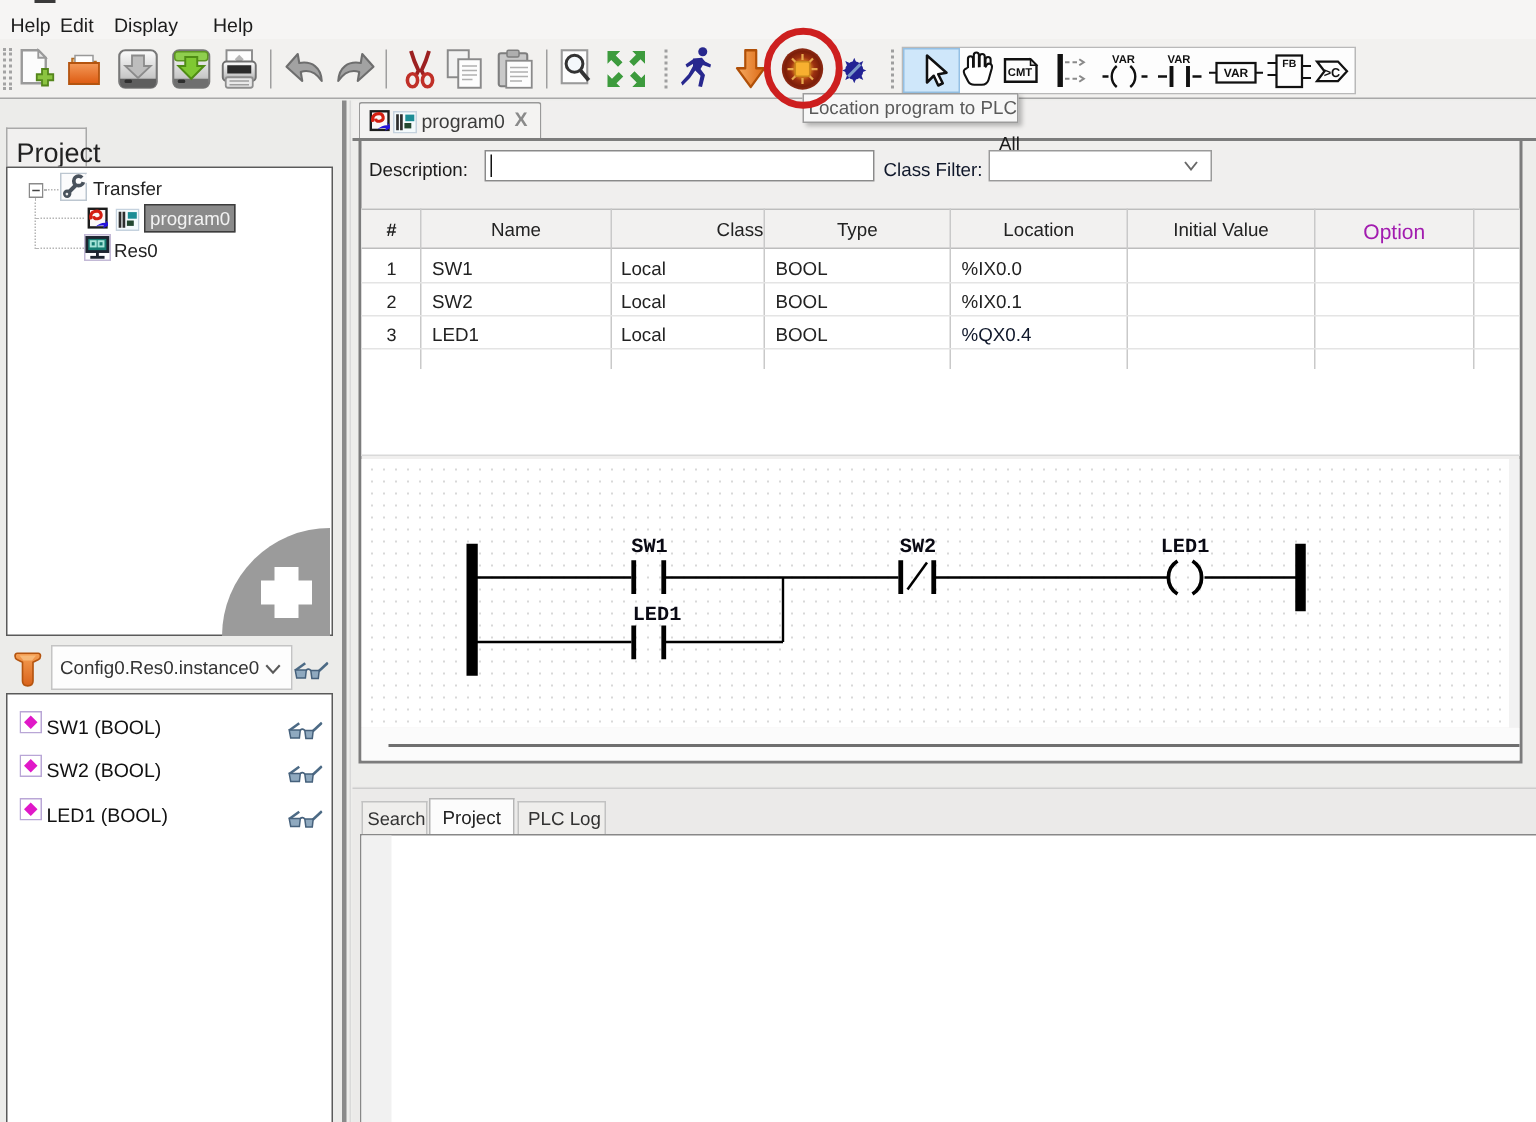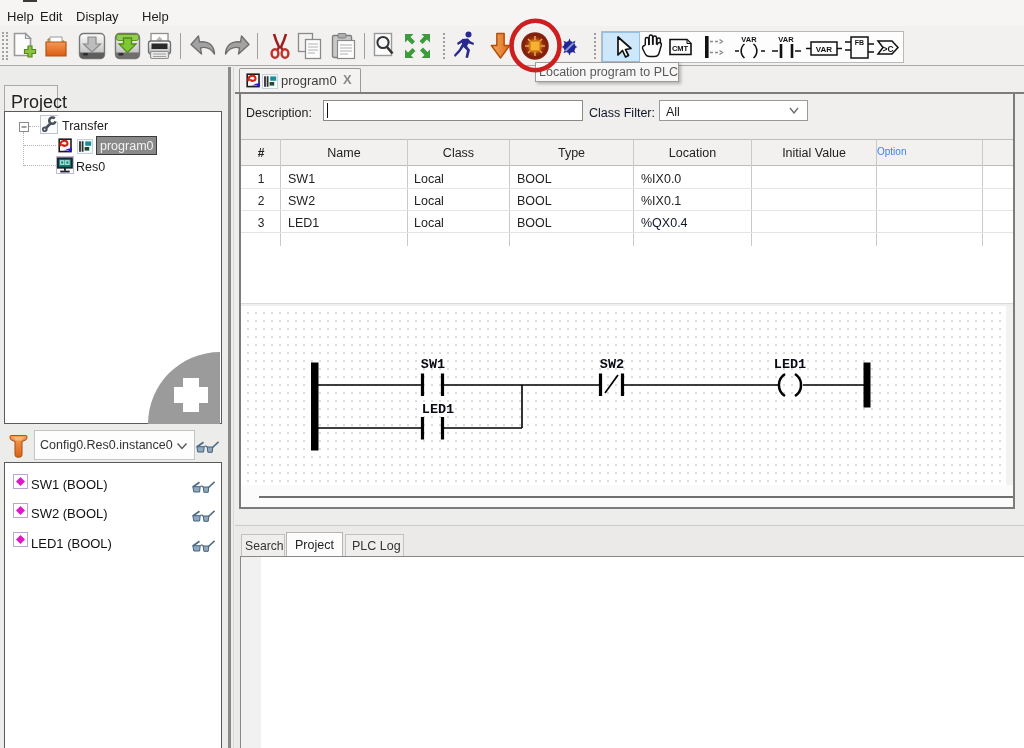--- a/index.html
+++ b/index.html
@@ -355,21 +355,21 @@
 <div class="abs" style="left:343px;top:72px;color:#8a8a8a;font-size:13px;font-weight:bold">X</div>
 
 <div class="abs" style="left:239px;top:92px;width:776px;height:417px;background:#f0efee;border:2px solid #7c7c7c"></div>
 <div class="abs" style="left:235px;top:92px;width:789px;height:2px;background:#7c7c7c"></div>
 
 <div class="abs" style="left:246px;top:106px;color:#1c1c1c;font-size:12.5px">Description:</div>
 <div class="abs" style="left:323px;top:100px;width:260px;height:21px;background:#fff;border:1px solid #8a8a8a"></div>
 <div class="abs" style="left:327px;top:103px;width:1px;height:15px;background:#111"></div>
 <div class="abs" style="left:589px;top:106px;color:#0f172a;font-size:12.5px">Class Filter:</div>
 <div class="abs" style="left:659px;top:100px;width:149px;height:21px;background:#fff;border:1px solid #9a9a9a"></div>
-<div class="abs" style="left:666px;top:105px;color:#1c1c1c;font-size:12.5px">All</div>
+<div class="abs" style="left:666px;top:89px;color:#1c1c1c;font-size:12.5px">All</div>
 <svg class="abs" style="left:789px;top:107px" width="10" height="7" viewBox="0 0 10 7">
     <path d="M1,1 L5,6 L9,1" fill="none" stroke="#6a6a6a" stroke-width="1.3"></path>
   </svg>
 
 <div class="abs" id="table" style="left:241px;top:139px;width:772px;height:165px;background:#fff">
 <div class="abs" style="left:0;top:0;width:772px;height:27px;background:#f2f1f0;border-top:1px solid #bdbdbd;border-bottom:1px solid #bdbdbd"></div>
 
 <div class="abs" style="left:39px;top:0;width:1px;height:107px;background:#c9c9c9"></div>
 <div class="abs" style="left:166px;top:0;width:1px;height:107px;background:#c9c9c9"></div>
 <div class="abs" style="left:268px;top:0;width:1px;height:107px;background:#c9c9c9"></div>
@@ -377,25 +377,25 @@
 <div class="abs" style="left:510px;top:0;width:1px;height:107px;background:#c9c9c9"></div>
 <div class="abs" style="left:635px;top:0;width:1px;height:107px;background:#c9c9c9"></div>
 <div class="abs" style="left:741px;top:0;width:1px;height:107px;background:#c9c9c9"></div>
 
 <div class="abs" style="left:0;top:49px;width:772px;height:1px;background:#e4e4e4"></div>
 <div class="abs" style="left:0;top:71px;width:772px;height:1px;background:#e4e4e4"></div>
 <div class="abs" style="left:0;top:93px;width:772px;height:1px;background:#e4e4e4"></div>
 
 <div class="abs" style="left:0px;top:7px;width:40px;text-align:center;font-size:12px;font-weight:bold;color:#222">#</div>
 <div class="abs" style="left:40px;top:7px;width:126px;text-align:center;font-size:12.5px;color:#222">Name</div>
-<div class="abs" style="left:167px;top:7px;width:101px;text-align:center;font-size:12.5px;color:#222">Class</div>
+<div class="abs" style="left:167px;top:7px;width:101px;text-align:right;font-size:12.5px;color:#222">Class</div>
 <div class="abs" style="left:269px;top:7px;width:123px;text-align:center;font-size:12.5px;color:#222">Type</div>
 <div class="abs" style="left:393px;top:7px;width:117px;text-align:center;font-size:12.5px;color:#222">Location</div>
 <div class="abs" style="left:511px;top:7px;width:124px;text-align:center;font-size:12.5px;color:#222">Initial Value</div>
-<div class="abs" style="left:636px;top:7px;width:105px;font-size:10px;color:#3b82f6">Option</div>
+<div class="abs" style="left:636px;top:7px;width:105px;text-align:center;font-size:14px;color:#a21caf">Option</div>
 
 <div class="abs" style="left:0px;top:33px;width:40px;text-align:center;font-size:12px;color:#222">1</div>
 <div class="abs" style="left:47px;top:33px;font-size:12.5px;color:#222">SW1</div>
 <div class="abs" style="left:173px;top:33px;font-size:12.5px;color:#222">Local</div>
 <div class="abs" style="left:276px;top:33px;font-size:12.5px;color:#222">BOOL</div>
 <div class="abs" style="left:400px;top:33px;font-size:12.5px;color:#222">%IX0.0</div>
 <div class="abs" style="left:0px;top:55px;width:40px;text-align:center;font-size:12px;color:#222">2</div>
 <div class="abs" style="left:47px;top:55px;font-size:12.5px;color:#222">SW2</div>
 <div class="abs" style="left:173px;top:55px;font-size:12.5px;color:#222">Local</div>
 <div class="abs" style="left:276px;top:55px;font-size:12.5px;color:#222">BOOL</div>

